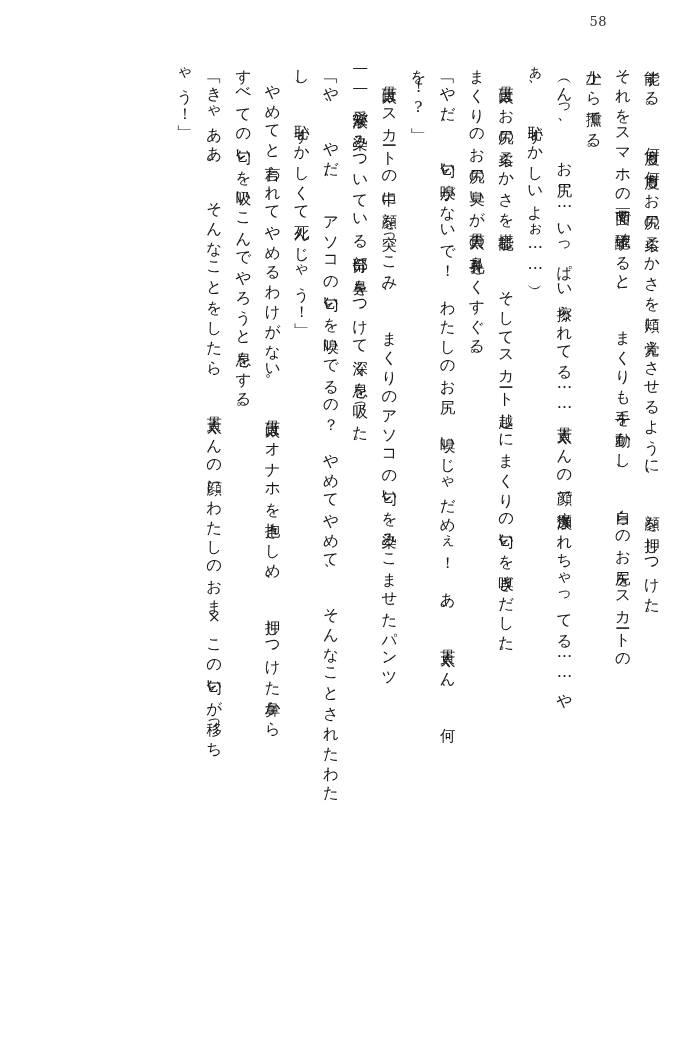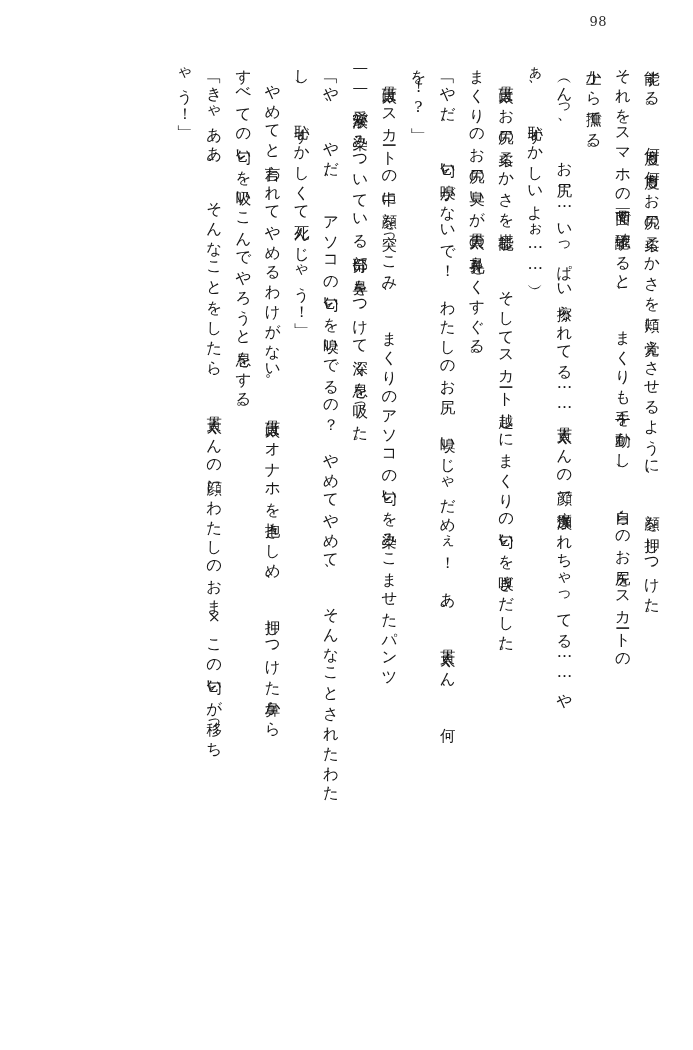--- a/index.html
+++ b/index.html
@@ -52,21 +52,21 @@
     font-weight: 400;
   }
   .vline.indent {
     padding-top: 16px;
   }
 </style>
 </head>
 <body>
 
 <div class="page">
-  <div class="page-number">98</div>
+  <div class="page-number">58</div>
   <div class="text-block">
       <div class="vline">能する。　何度も何度もお尻の柔らかさを頬に覚えさせるように、　顔を押しつけた。</div>
       <div class="vline">それをスマホの画面で確認すると、　まくりも手を動かし、　自らのお尻をスカートの</div>
       <div class="vline">上から撫でる。</div>
       <div class="vline indent">（んっ、　お尻……いっぱい擦られてる……貫太くんの顔で痴漢されちゃってる……や</div>
       <div class="vline">ぁ、　恥ずかしいよぉ……）</div>
       <div class="vline indent">貫太はお尻の柔らかさを堪能し、　そしてスカート越しにまくりの匂いを嗅ぎだした。</div>
       <div class="vline">まくりのお尻の臭いが貫太の鼻孔をくすぐる。</div>
       <div class="vline indent">「やだ、　匂い嗅がないで！　わたしのお尻、　嗅いじゃだめぇ！　あ、　貫太くん、　何</div>
       <div class="vline">を!?」</div>

